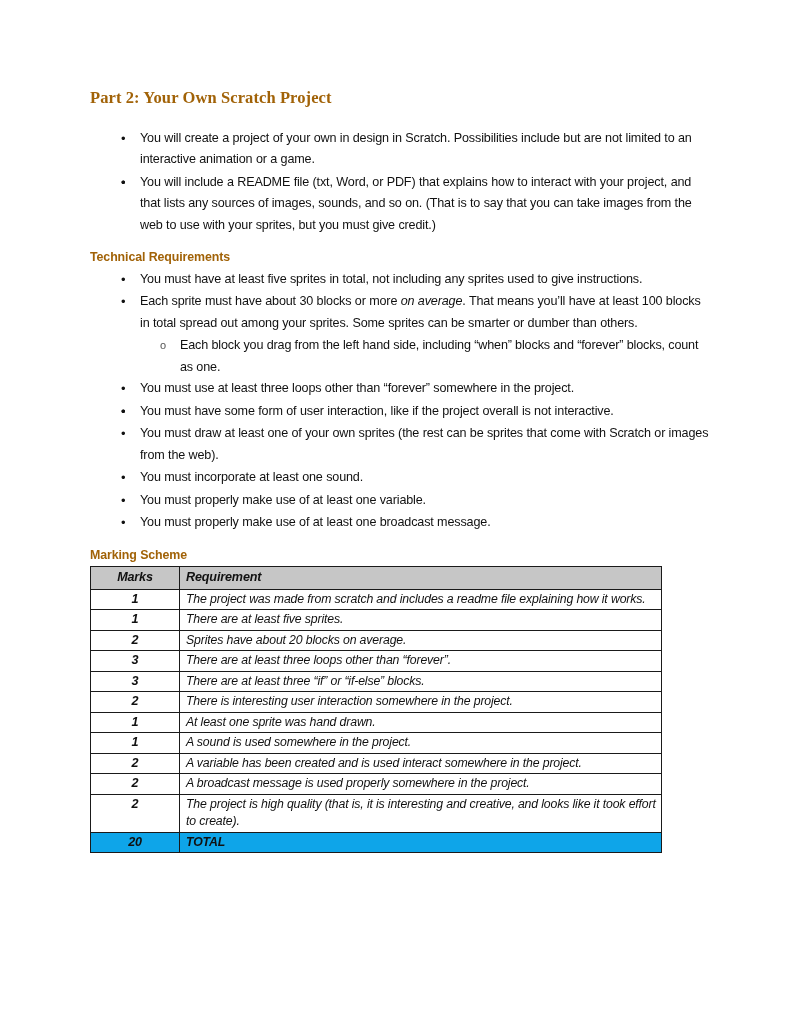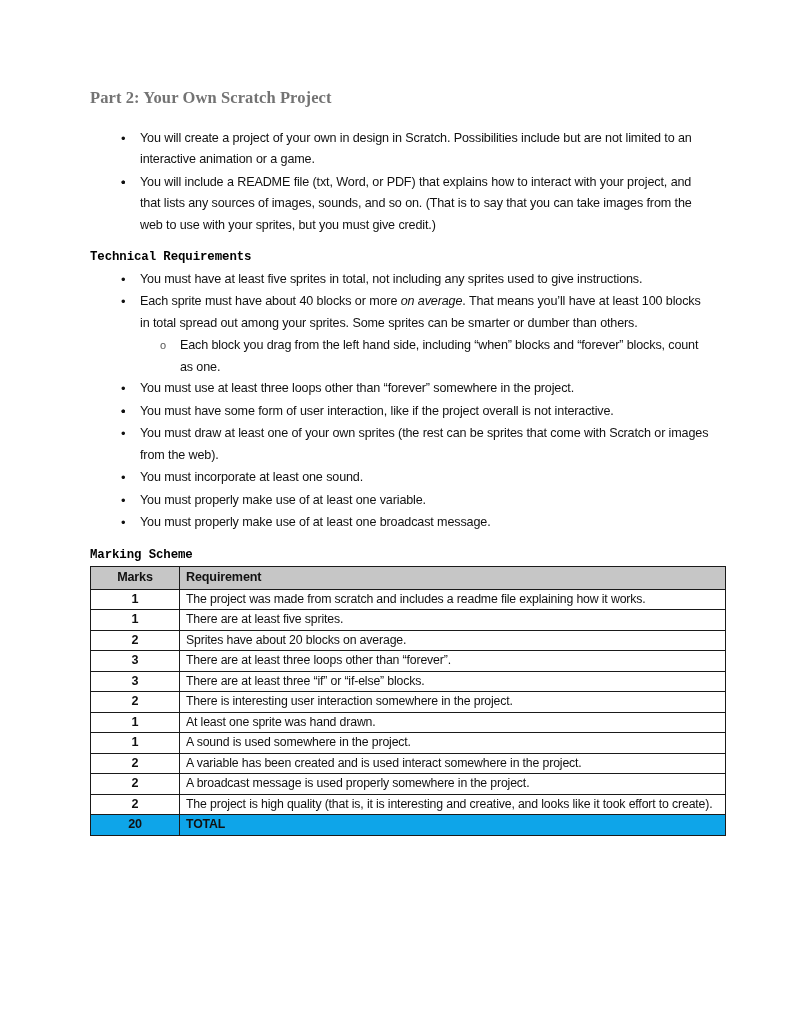--- a/index.html
+++ b/index.html
@@ -30,31 +30,31 @@
     left: 90px;
     top: 88px;
     width: 620px;
   }
 
   
   .doc-title {
     font-family: "Liberation Serif", serif;
     font-weight: bold;
     font-size: 16.5px;
-    color: #737373;
+    color: #a16207;
     letter-spacing: 0.1px;
     margin: 0 0 20px 0;
     line-height: 1.2;
   }
 
   .section-heading {
-    font-family: Liberation Mono, monospace;
+    font-family: Liberation Sans, sans-serif;
     font-weight: bold;
     font-size: 12.4px;
-    color: #000000;
+    color: #a16207;
     margin: 14px 0 3px 0;
     line-height: 1.25;
     letter-spacing: -0.1px;
   }
 
   
   ul.bullets {
     list-style: none;
     margin: 0;
     padding: 0;
@@ -104,24 +104,25 @@
     color: #555555;
   }
 
   em.ital {
     font-style: italic;
   }
 
   
   table.marking {
     border-collapse: collapse;
-    width: 636px;
+    width: 572px;
     margin-top: 2px;
     table-layout: fixed;
     font-size: 12.3px;
+    font-style: italic;
   }
   table.marking th,
   table.marking td {
     border: 1px solid #1a1a1a;
     padding: 1px 0 1px 0;
     vertical-align: top;
     line-height: 17.5px;
     color: #111111;
     letter-spacing: -0.15px;
   }
@@ -183,21 +184,21 @@
 
     <h2 class="section-heading">Technical Requirements</h2>
 
     <ul class="bullets">
       <li>
         <span class="bullet-marker">•</span>
         <span>You must have at least five sprites in total, not including any sprites used to give instructions.</span>
       </li>
       <li>
         <span class="bullet-marker">•</span>
-        <span>Each sprite must have about 40 blocks or more </span><em class="ital">on average</em><span>.  That means you’ll have at least 100 blocks in total spread out among your sprites.  Some sprites can be smarter or dumber than others.</span>
+        <span>Each sprite must have about 30 blocks or more </span><em class="ital">on average</em><span>.  That means you’ll have at least 100 blocks in total spread out among your sprites.  Some sprites can be smarter or dumber than others.</span>
       </li>
     </ul>
 
     <ul class="subbullets">
       <li>
         <span class="bullet-marker">o</span>
         <span>Each block you drag from the left hand side, including “when” blocks and “forever” blocks, count as one.</span>
       </li>
     </ul>
 

